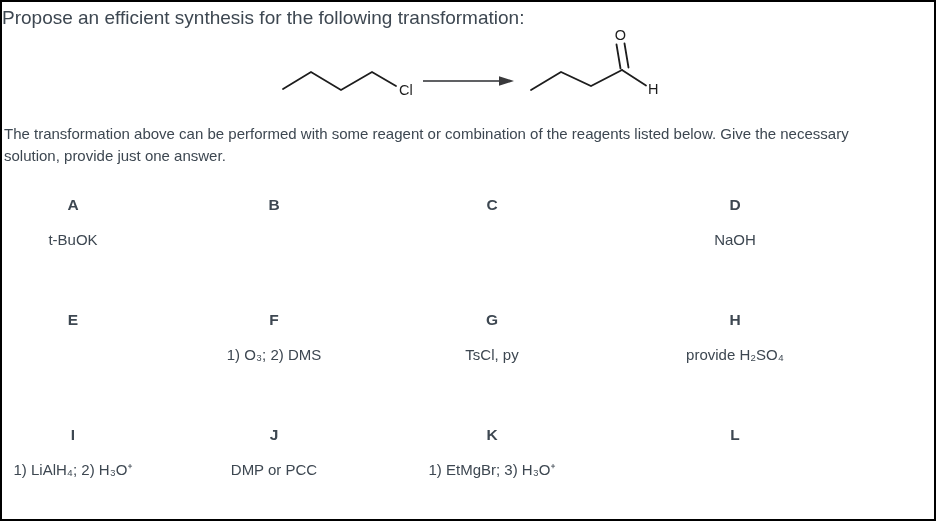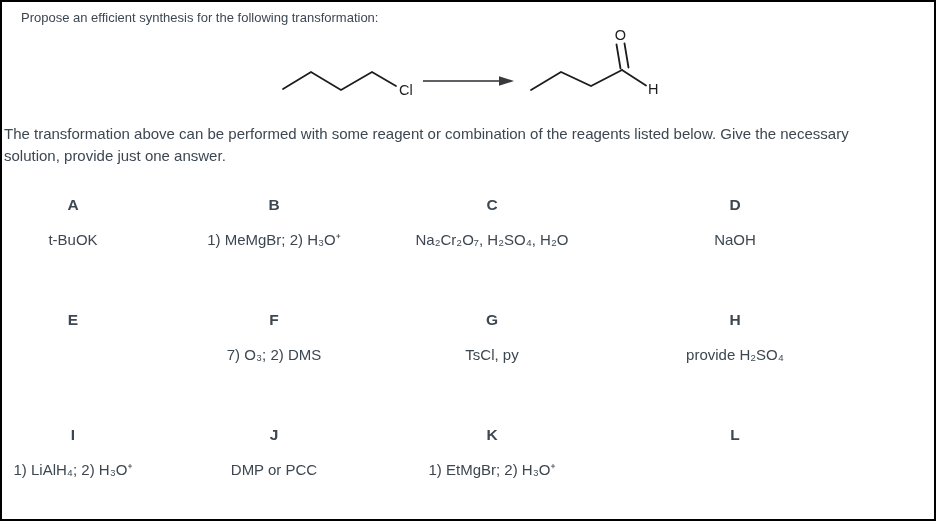--- a/index.html
+++ b/index.html
@@ -20,22 +20,22 @@
     width:936px;
     height:521px;
     border:2px solid var(--border);
     background:var(--bg);
     color:var(--text);
     overflow:hidden;
   }
   .prompt{
     position:absolute;
     top:6px;
-    left:19px;
-    font-size:13px;
+    left:0;
+    font-size:19px;
     line-height:20px;
     white-space:nowrap;
   }
   .scheme-svg{
     position:absolute;
     top:0;
     left:0;
   }
   .scheme-svg .bond{
     stroke:var(--structure);
@@ -133,39 +133,37 @@
     <div class="line">solution, provide just one answer.</div>
   </div>
 
   <div class="options-row row-1">
     <div class="opt-cell c1">
       <div class="opt-letter">A</div>
       <div class="opt-reagent">t-BuOK</div>
     </div>
     <div class="opt-cell c2">
       <div class="opt-letter">B</div>
-      <div class="opt-reagent">1) MeMgBr; 2) H₃O⁺</div>
     </div>
     <div class="opt-cell c3">
       <div class="opt-letter">C</div>
-      <div class="opt-reagent">Na₂Cr₂O₇, H₂SO₄, H₂O</div>
     </div>
     <div class="opt-cell c4">
       <div class="opt-letter">D</div>
       <div class="opt-reagent">NaOH</div>
     </div>
   </div>
 
   <div class="options-row row-2">
     <div class="opt-cell c1">
       <div class="opt-letter">E</div>
     </div>
     <div class="opt-cell c2">
       <div class="opt-letter">F</div>
-      <div class="opt-reagent">7) O₃; 2) DMS</div>
+      <div class="opt-reagent">1) O₃; 2) DMS</div>
     </div>
     <div class="opt-cell c3">
       <div class="opt-letter">G</div>
       <div class="opt-reagent">TsCl, py</div>
     </div>
     <div class="opt-cell c4">
       <div class="opt-letter">H</div>
       <div class="opt-reagent">provide H₂SO₄</div>
     </div>
   </div>
@@ -174,20 +172,20 @@
     <div class="opt-cell c1">
       <div class="opt-letter">I</div>
       <div class="opt-reagent">1) LiAlH₄; 2) H₃O⁺</div>
     </div>
     <div class="opt-cell c2">
       <div class="opt-letter">J</div>
       <div class="opt-reagent">DMP or PCC</div>
     </div>
     <div class="opt-cell c3">
       <div class="opt-letter">K</div>
-      <div class="opt-reagent">1) EtMgBr; 2) H₃O⁺</div>
+      <div class="opt-reagent">1) EtMgBr; 3) H₃O⁺</div>
     </div>
     <div class="opt-cell c4">
       <div class="opt-letter">L</div>
     </div>
   </div>
 
 </div>
 
 </body></html>

